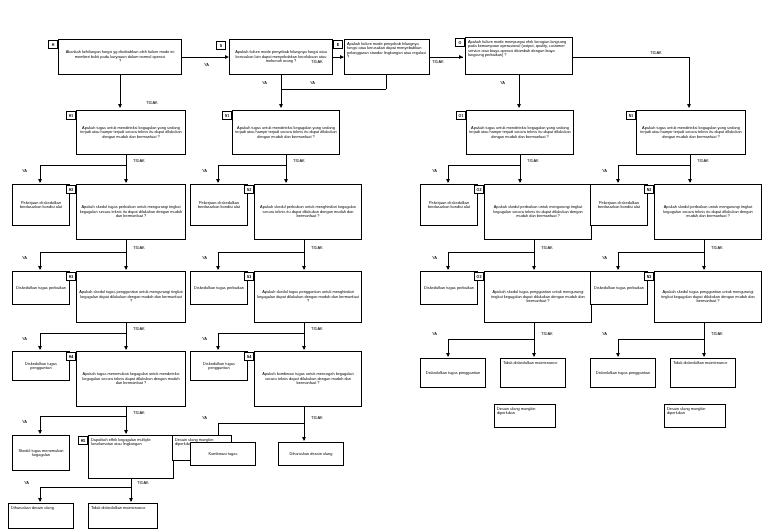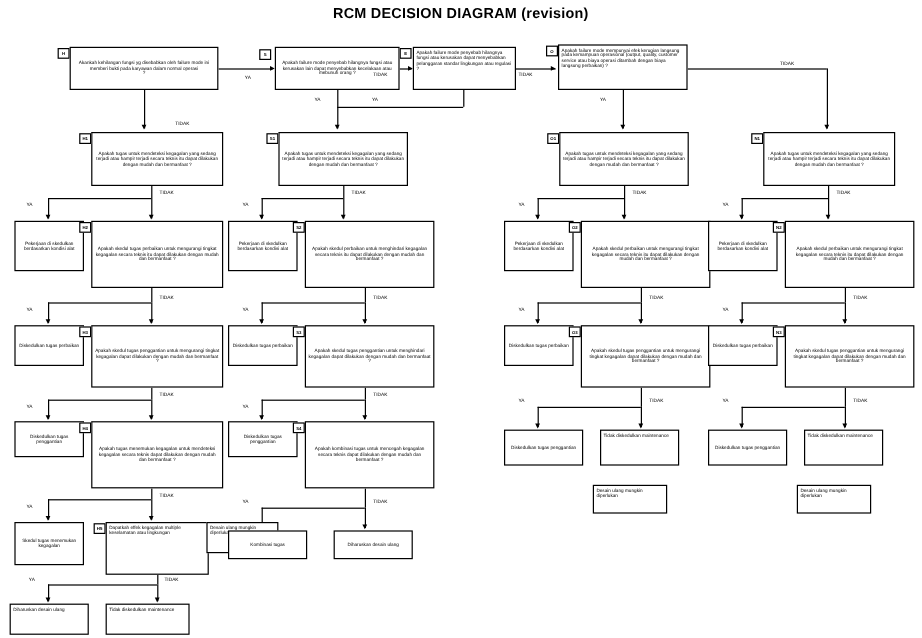--- a/index.html
+++ b/index.html
@@ -34,21 +34,20 @@
   .arw-r{border-top:2.6px solid transparent;border-bottom:2.6px solid transparent;
          border-left:4px solid #000;}
 
   .lbl{position:absolute;font-size:4px;z-index:4;white-space:nowrap;}
 </style>
 </head>
 <body>
 
 <div id="stage">
 
-  <div class="title">RCM DECISION DIAGRAM (revision)</div>
 
   <div class="node" style="left:58px;top:39px;width:124px;height:36px;">
     <span style="white-space:pre-line">Akankah kehilangan fungsi yg disebabkan oleh failure mode ini memberi bukti pada karyawan dalam normal operasi
 ?</span>
   </div>
   <div class="tag" style="left:48px;top:40px;">H</div>
 
   <div class="node" style="left:229px;top:39px;width:104px;height:36px;">
     <span>Apakah failure mode penyebab hilangnya fungsi atau kerusakan lain dapat menyebabkan kecelakaan atau mebunuh orang ?</span>
   </div>

